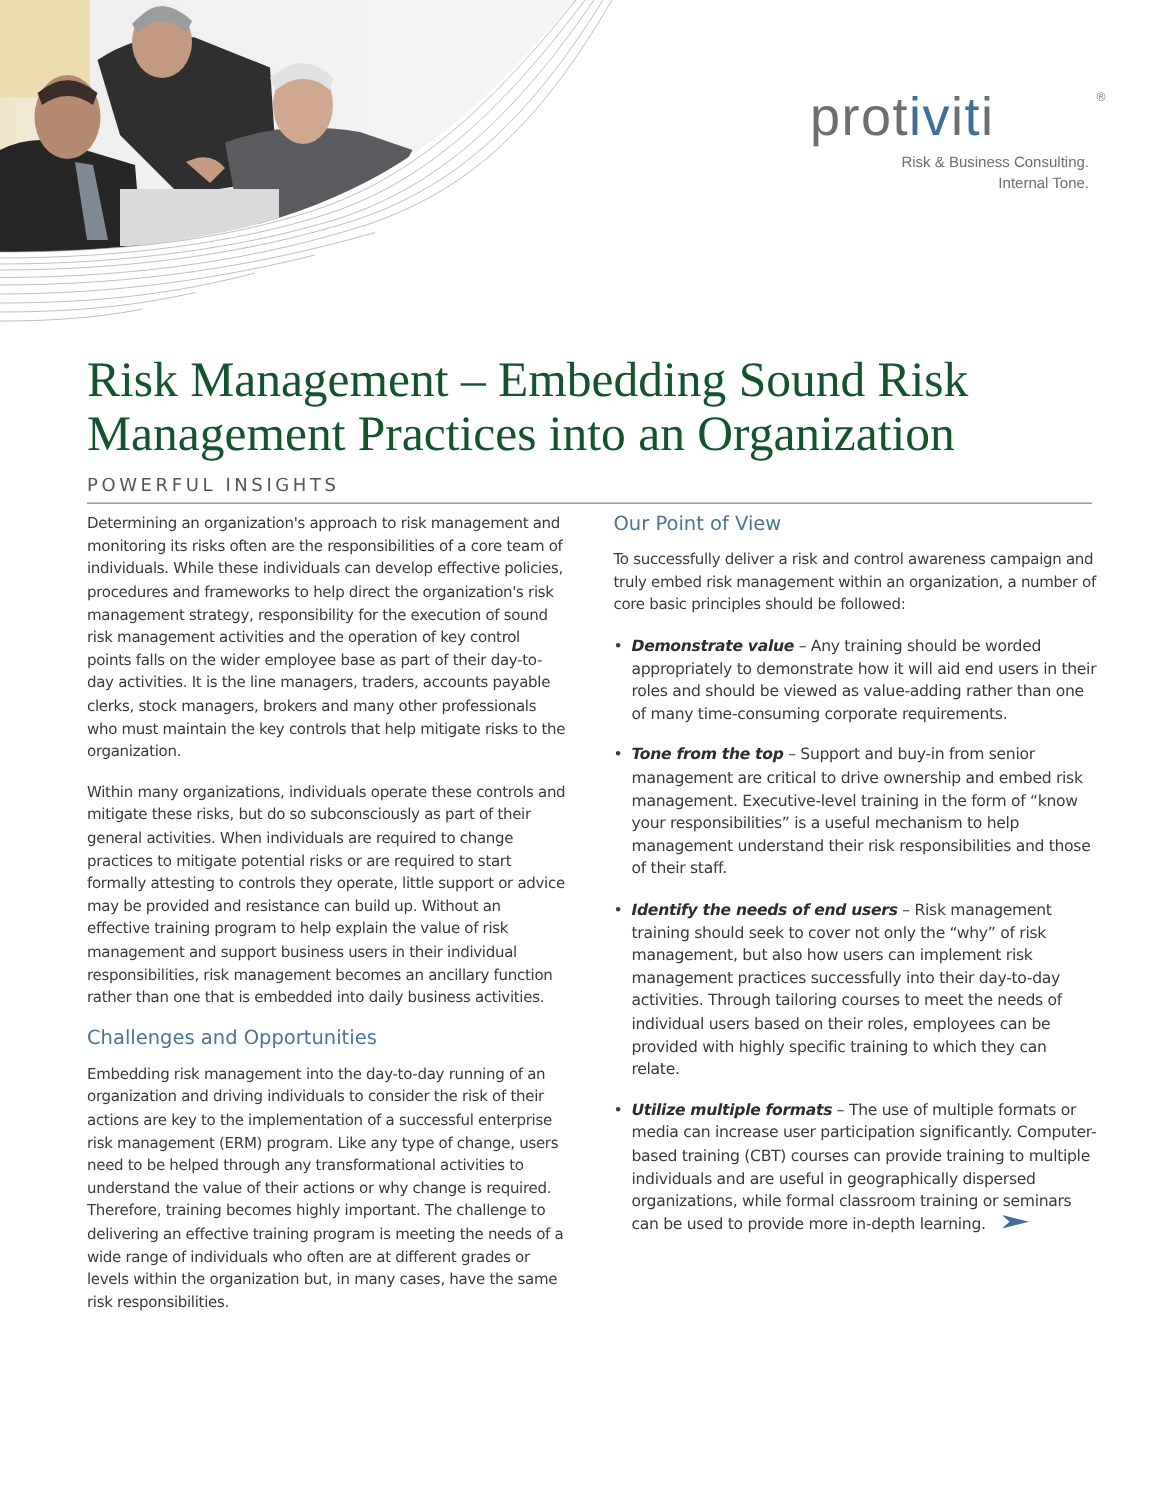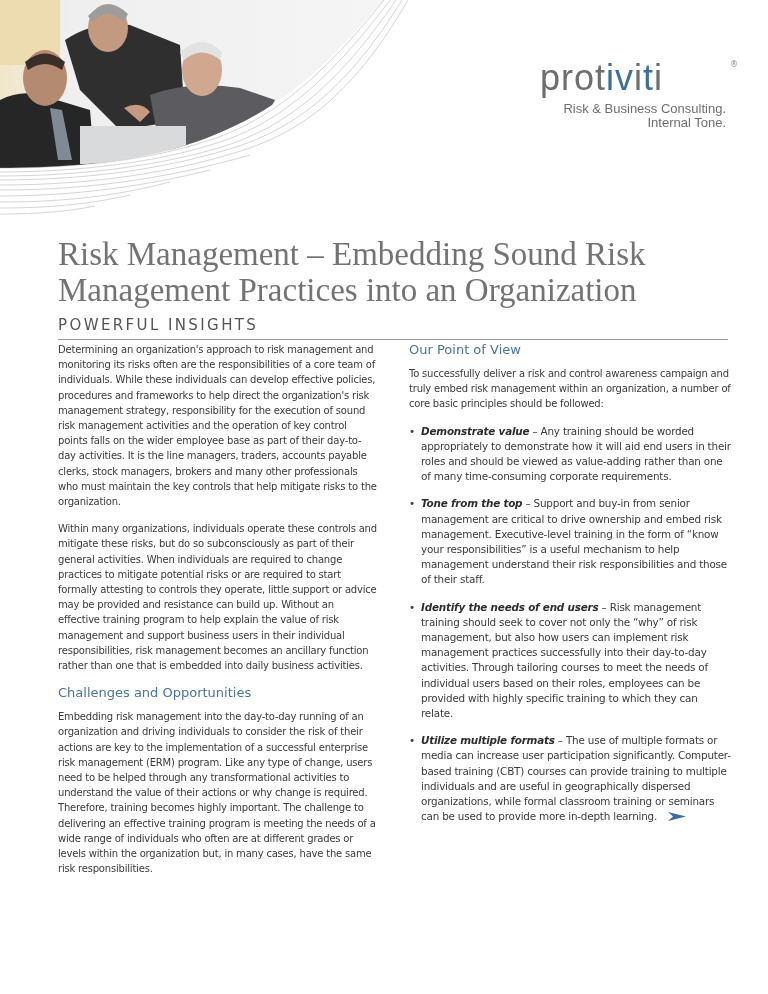--- a/index.html
+++ b/index.html
@@ -2,23 +2,23 @@
 <html><head>
   <meta charset="utf-8">
   <style>
     html, body { margin:0; padding:0; background:#ffffff; }
     body { width:768px; height:994px; position:relative; overflow:hidden; font-family:"DejaVu Sans", sans-serif; color:#3a3a3a; }
     .hero { position:absolute; left:0; top:0; width:768px; height:225px; }
     .logo { position:absolute; left:540px; top:52px; width:200px; }
     .logo-word { font-family:"Liberation Sans", sans-serif; font-size:36px; font-weight:300; color:#6d6e70; letter-spacing:1px; line-height:52px; }
     .logo-word .blue { color:#3f6f99; }
     .logo-reg { position:absolute; left:190px; top:8px; font-size:8px; color:#888; }
-    .logo-tag { text-align:right; font-family:"Liberation Sans", sans-serif; font-size:13px; color:#6d6e70; line-height:14px; margin-top:-2px; width:186px; }
-    .title { position:absolute; left:58px; top:236px; width:640px; font-family:"Liberation Serif", serif; font-size:33px; line-height:36px; color:#737373; font-weight:normal; margin:0; }
-    .kicker { position:absolute; left:58px; top:316px; width:670px; font-family:"DejaVu Sans", sans-serif; font-size:15px; letter-spacing:2.4px; color:#555; padding-bottom:5px; border-bottom:1px solid #9a9a9a; }
+    .logo-tag { text-align:right; font-family:"Liberation Sans", sans-serif; font-size:10px; color:#6d6e70; line-height:14px; margin-top:-2px; width:186px; }
+    .title { position:absolute; left:58px; top:236px; width:640px; font-family:"Liberation Serif", serif; font-size:33px; line-height:36px; color:#14532d; font-weight:normal; margin:0; }
+    .kicker { position:absolute; left:58px; top:316px; width:670px; font-family:"DejaVu Sans", sans-serif; font-size:12px; letter-spacing:2.4px; color:#555; padding-bottom:5px; border-bottom:1px solid #9a9a9a; }
     .col { position:absolute; top:342px; width:320px; }
     .col.left { left:58px; }
     .col.right { left:398px; width:322px;margin-left:11px; }
     h2 { font-family:"DejaVu Sans", sans-serif; font-weight:normal; font-size:13px; color:#4b7396; margin:0 0 8px 0; line-height:16px; }
     p { font-family:"DejaVu Sans", sans-serif; font-size:10px; line-height:15.2px; margin:0 0 12px 0; color:#3a3a3a; letter-spacing:-0.2px; }
     h2.second { }
     ul { list-style:none; margin:0; padding:0; }
     li { position:relative; padding-left:12px; font-size:10.4px; line-height:15.2px; margin-bottom:12px; letter-spacing:-0.2px; }
     li .dot { position:absolute; left:0; top:0; }
     li b { color:#2d2d2d;font-style:italic; }

